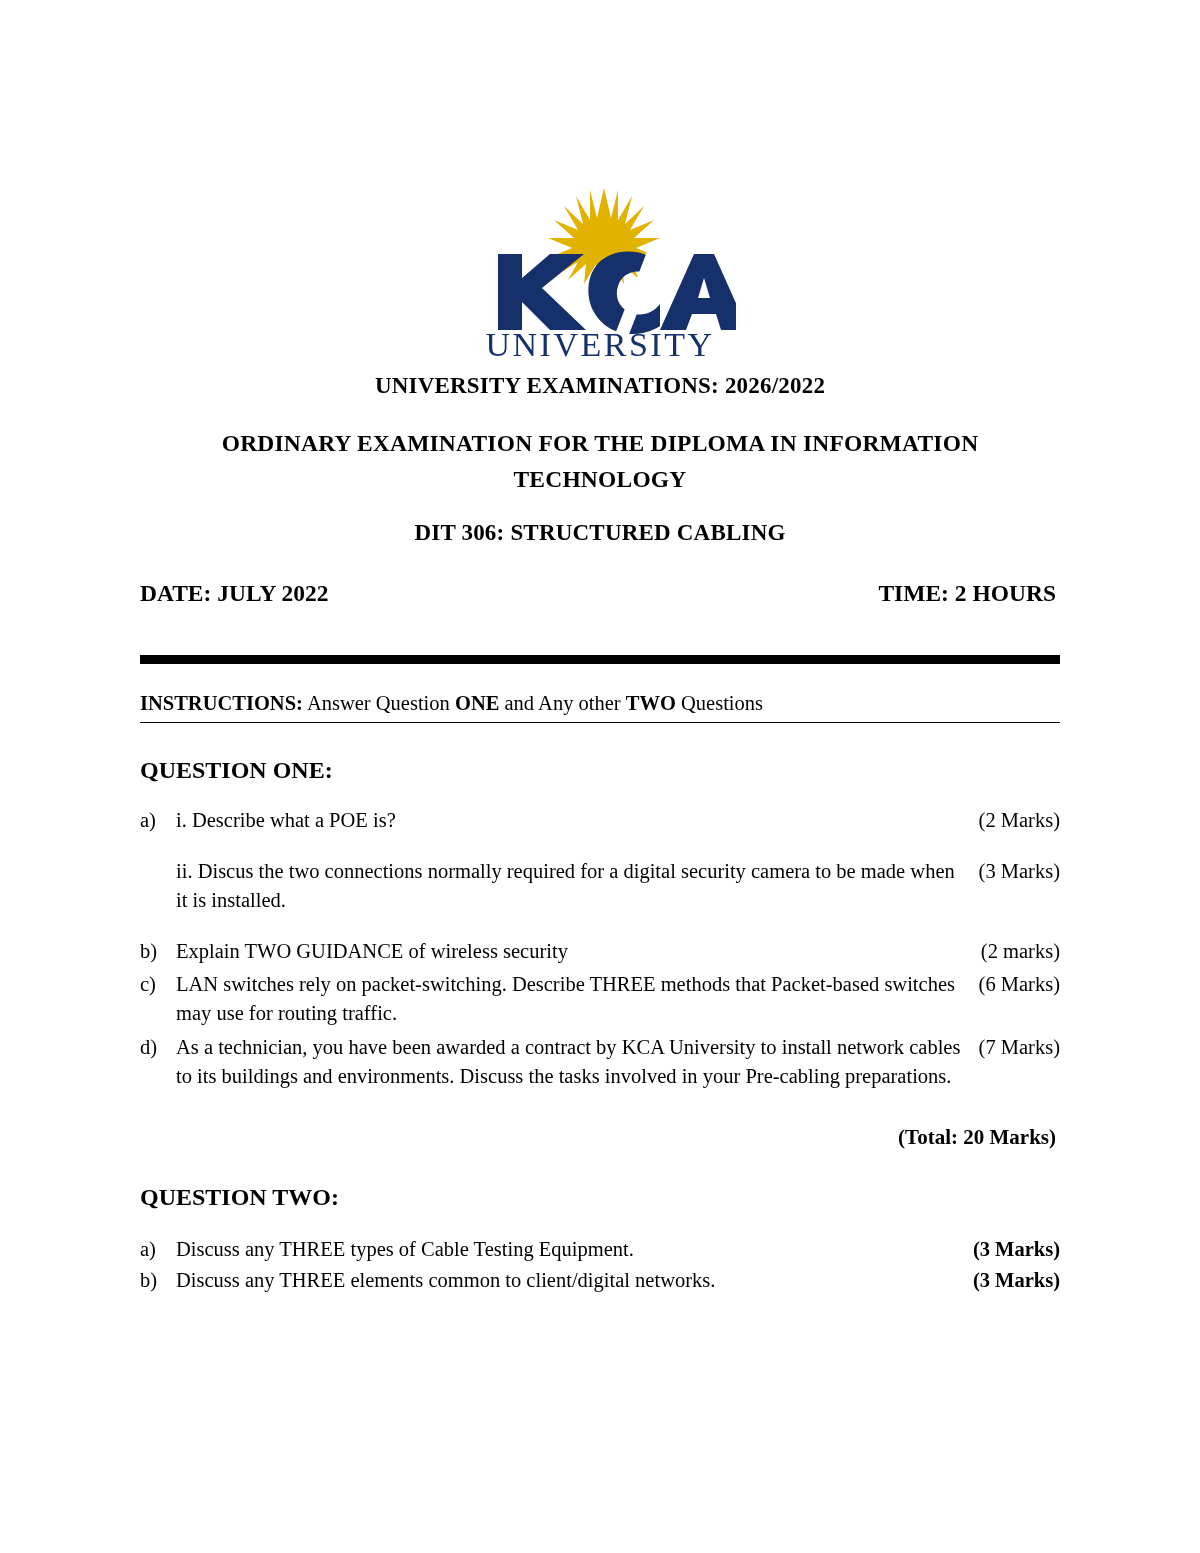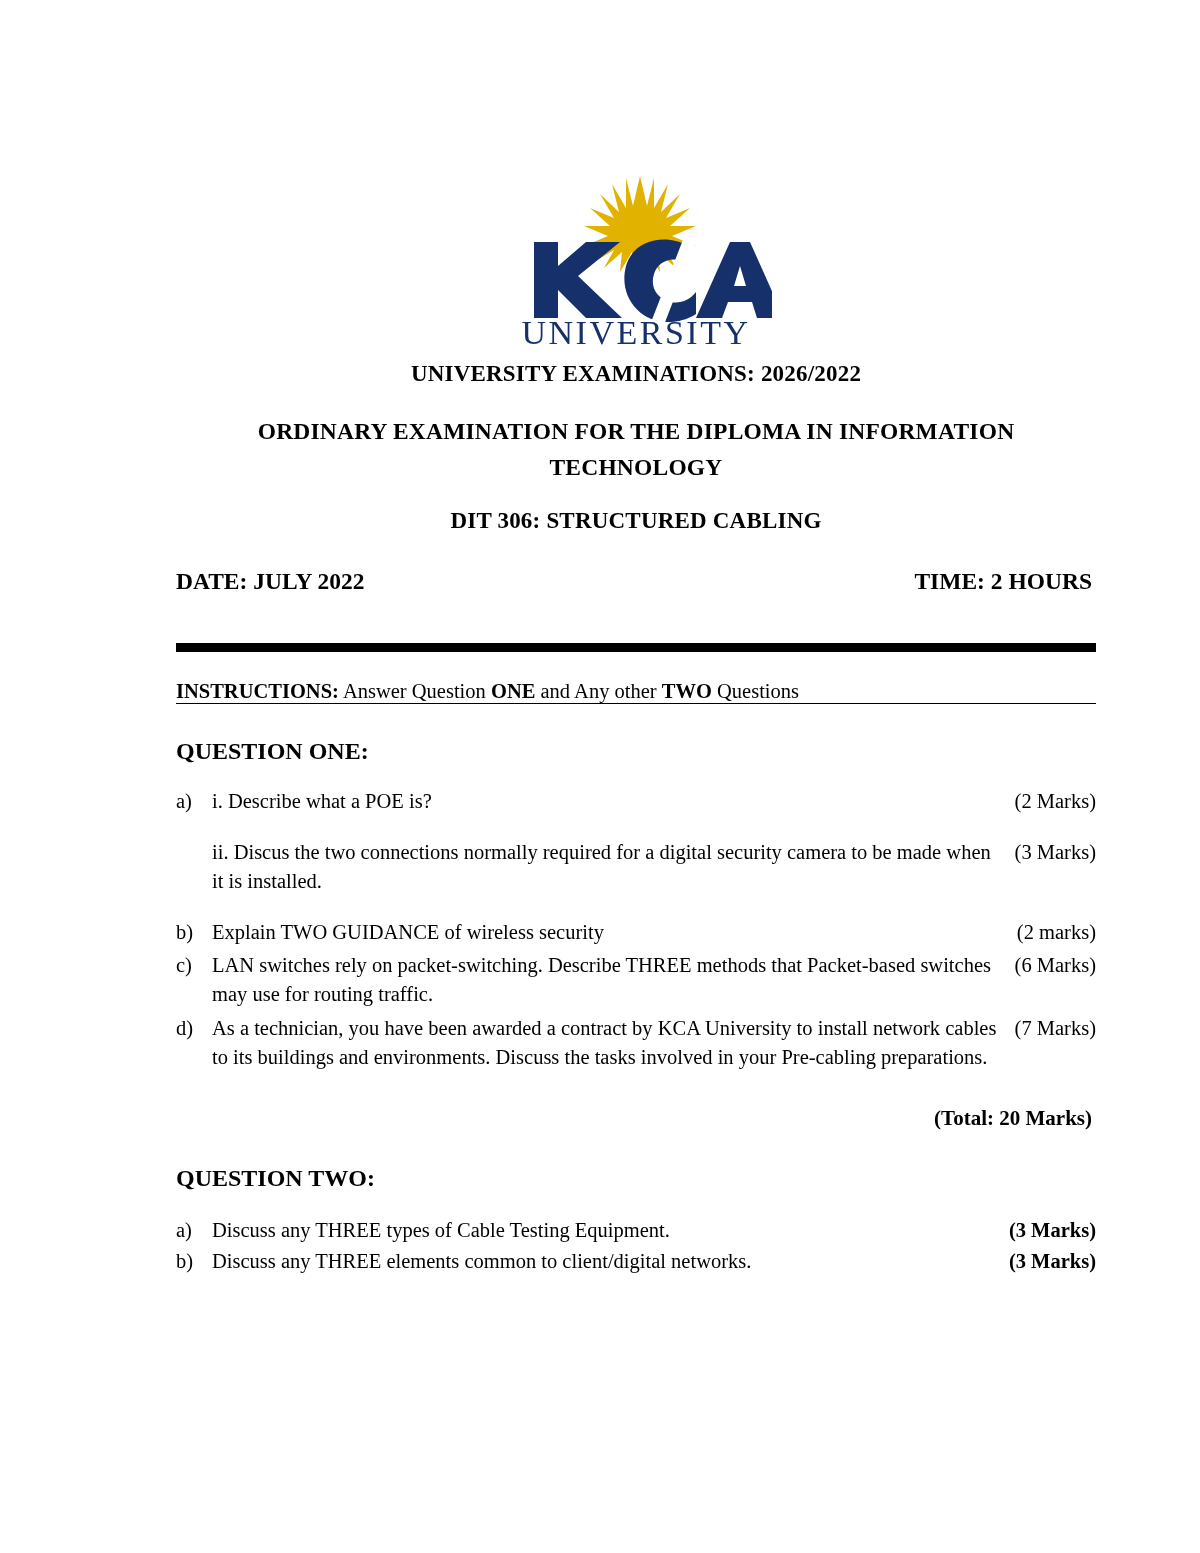--- a/index.html
+++ b/index.html
@@ -12,23 +12,22 @@
     width: 1200px;
     height: 1553px;
     background: #ffffff;
     font-family: "Liberation Serif", serif;
     color: #000000;
     overflow: hidden;
   }
   .content {
     position: absolute;
     left: 140px;
-    top: 0;
+    top: 12px;
     width: 920px;
-    margin-left: 36px;
   }
 
   
   .logo-wrap {
     display: flex;
     justify-content: center;
     padding-top: 172px;
   }
   .logo {
     position: relative;
@@ -66,20 +65,21 @@
   .rule {
     margin-top: 48px;
     height: 9px;
     background: #000000;
     width: 100%;
   }
 
   .instructions {
     margin-top: 28px;
     font-size: 20.5px;
+    padding-bottom: 7px;
     border-bottom: 1.5px solid #000000;
   }
   .instructions b { font-weight: bold; }
 
   .q-title {
     font-weight: bold;
     font-size: 24px;
     margin-top: 34px;
   }
 

